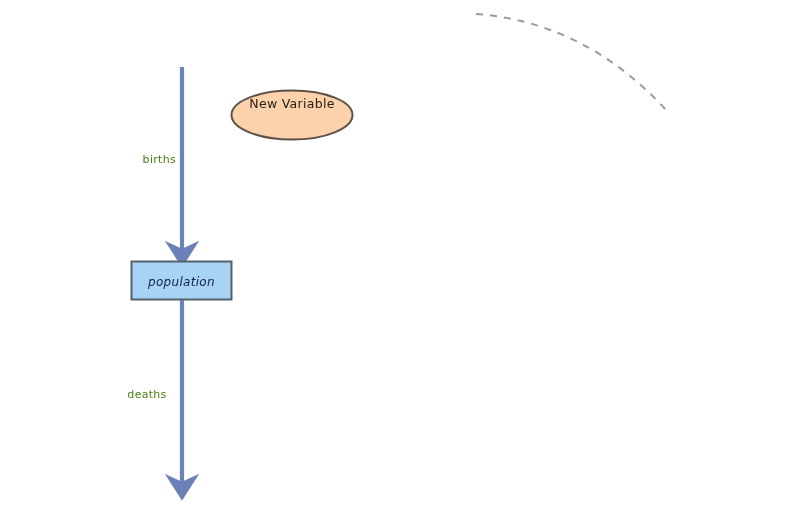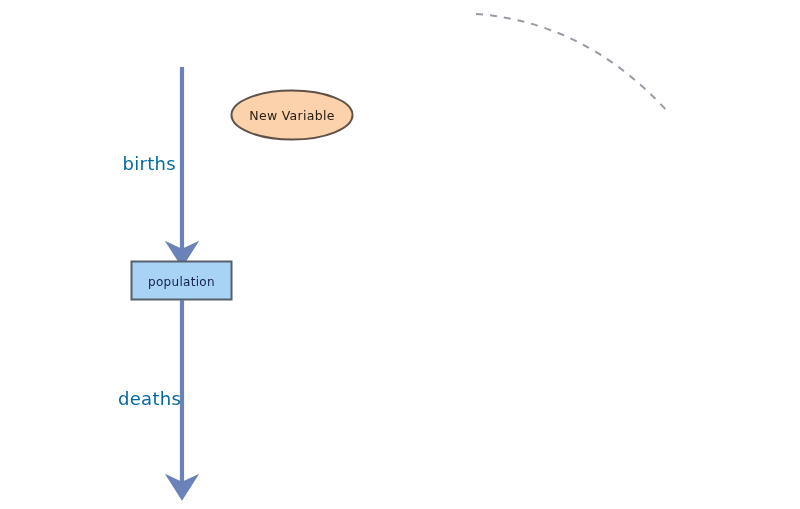--- a/index.html
+++ b/index.html
@@ -28,38 +28,39 @@
     font-family: "DejaVu Sans", sans-serif;
     font-size: 12px;
     color: #14214a;
     white-space: nowrap;
     letter-spacing: 0.3px;
     user-select: none;
   }
   .flow-label {
     position: absolute;
     font-family: "DejaVu Sans", sans-serif;
-    font-size: 18px;
-    color: #0369a1;
+    font-size: 11px;
+    color: #4d7c0f;
     white-space: nowrap;
     letter-spacing: 0.3px;
     user-select: none;
   }
   #stock-population-label {
     left: 131px;
     top: 261px;
     width: 101px;
     height: 42px;
     display: flex;
     align-items: center;
     justify-content: center;
+    font-style: italic;
   }
   #variable-new-variable-label {
     left: 231px;
-    top: 90px;
+    top: 78px;
     width: 122px;
     height: 50px;
     display: flex;
     align-items: center;
     justify-content: center;
     font-size: 12.5px;
     color: #2b2016;
   }
   #flow-births-label {
     left: 120px;

